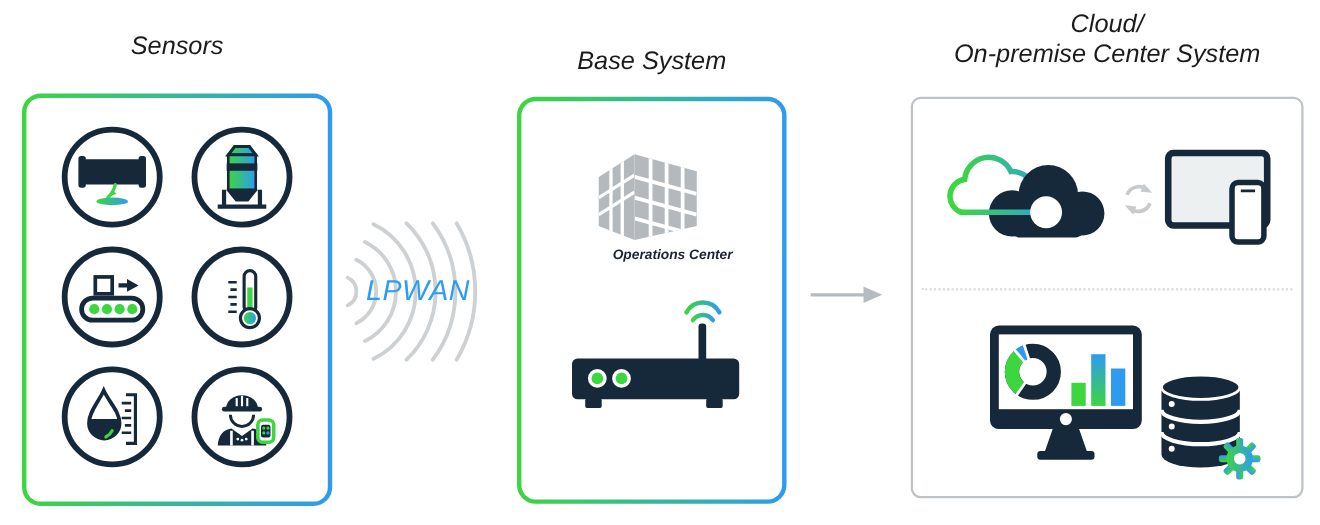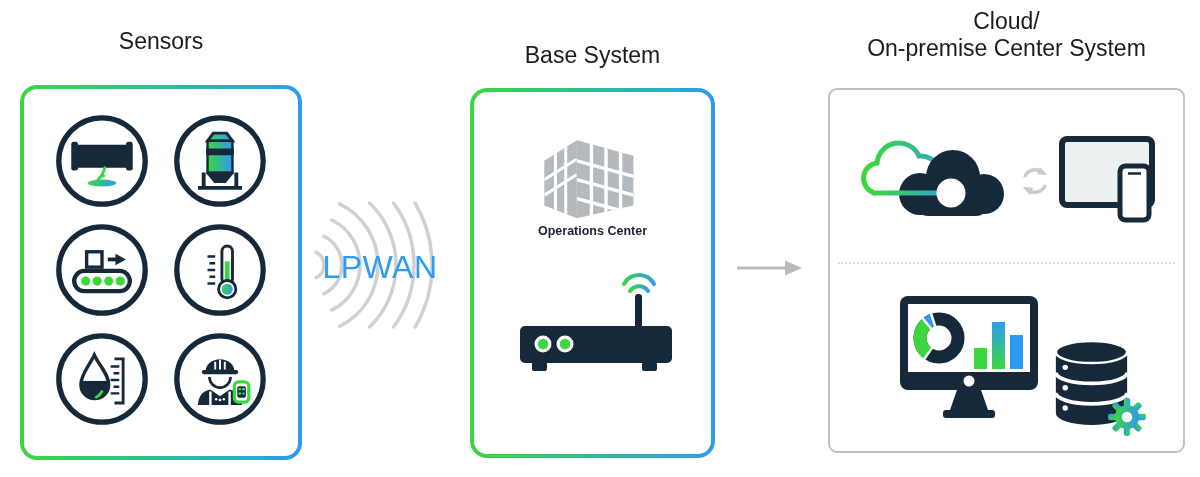--- a/index.html
+++ b/index.html
@@ -1,33 +1,33 @@
 <!DOCTYPE html>
 <html><head>
 <meta charset="utf-8">
 <style>
   html,body{margin:0;padding:0;background:#ffffff;}
   .stage{
     position:relative;width:1200px;height:477px;background:#fff;
-    font-family:"Liberation Sans",sans-serif;overflow:hidden;
+    font-family:"Liberation Sans",sans-serif;overflow:hidden;font-style:italic;
   }
   .title{position:absolute;text-align:center;font-size:23px;color:#1b1b1b;font-weight:400;line-height:27px;}
   
   .gpanel{position:absolute;border-radius:17px;padding:4px;background:linear-gradient(90deg,#3CD63F,#2E9BF0);box-sizing:border-box;}
   .gpanel-inner{width:100%;height:100%;background:#fff;border-radius:13px;position:relative;box-sizing:border-box;}
   
   .graypanel{position:absolute;background:#fff;border:2px solid #BCC2C5;border-radius:9px;box-sizing:border-box;}
   .sensor-grid{
     position:absolute;inset:0;display:grid;grid-template-columns:repeat(2,96px);
     justify-content:center;align-content:start;padding-top:24px;column-gap:22px;row-gap:13px;
   }
   .lpwan-label{position:absolute;left:310px;top:249px;width:140px;text-align:center;
-    font-size:32px;font-weight:500;color:#2D9CF2;letter-spacing:.5px;}
+    font-size:26px;font-weight:500;color:#2D9CF2;letter-spacing:.5px;}
   .ops-label{position:absolute;left:0;top:132px;width:100%;text-align:center;
-    font-size:12.5px;font-weight:700;color:#1B2430;}
+    font-size:12.5px;font-weight:700;color:#1B2430;padding-left:19px;}
   .divider{position:absolute;left:8px;right:8px;top:172px;border-top:2px dotted #D8DCDD;}
   .abs{position:absolute;}
 </style>
 </head>
 <body>
 
 <div class="stage">
 
   <svg width="0" height="0" style="position:absolute" aria-hidden="true">
     <defs>

